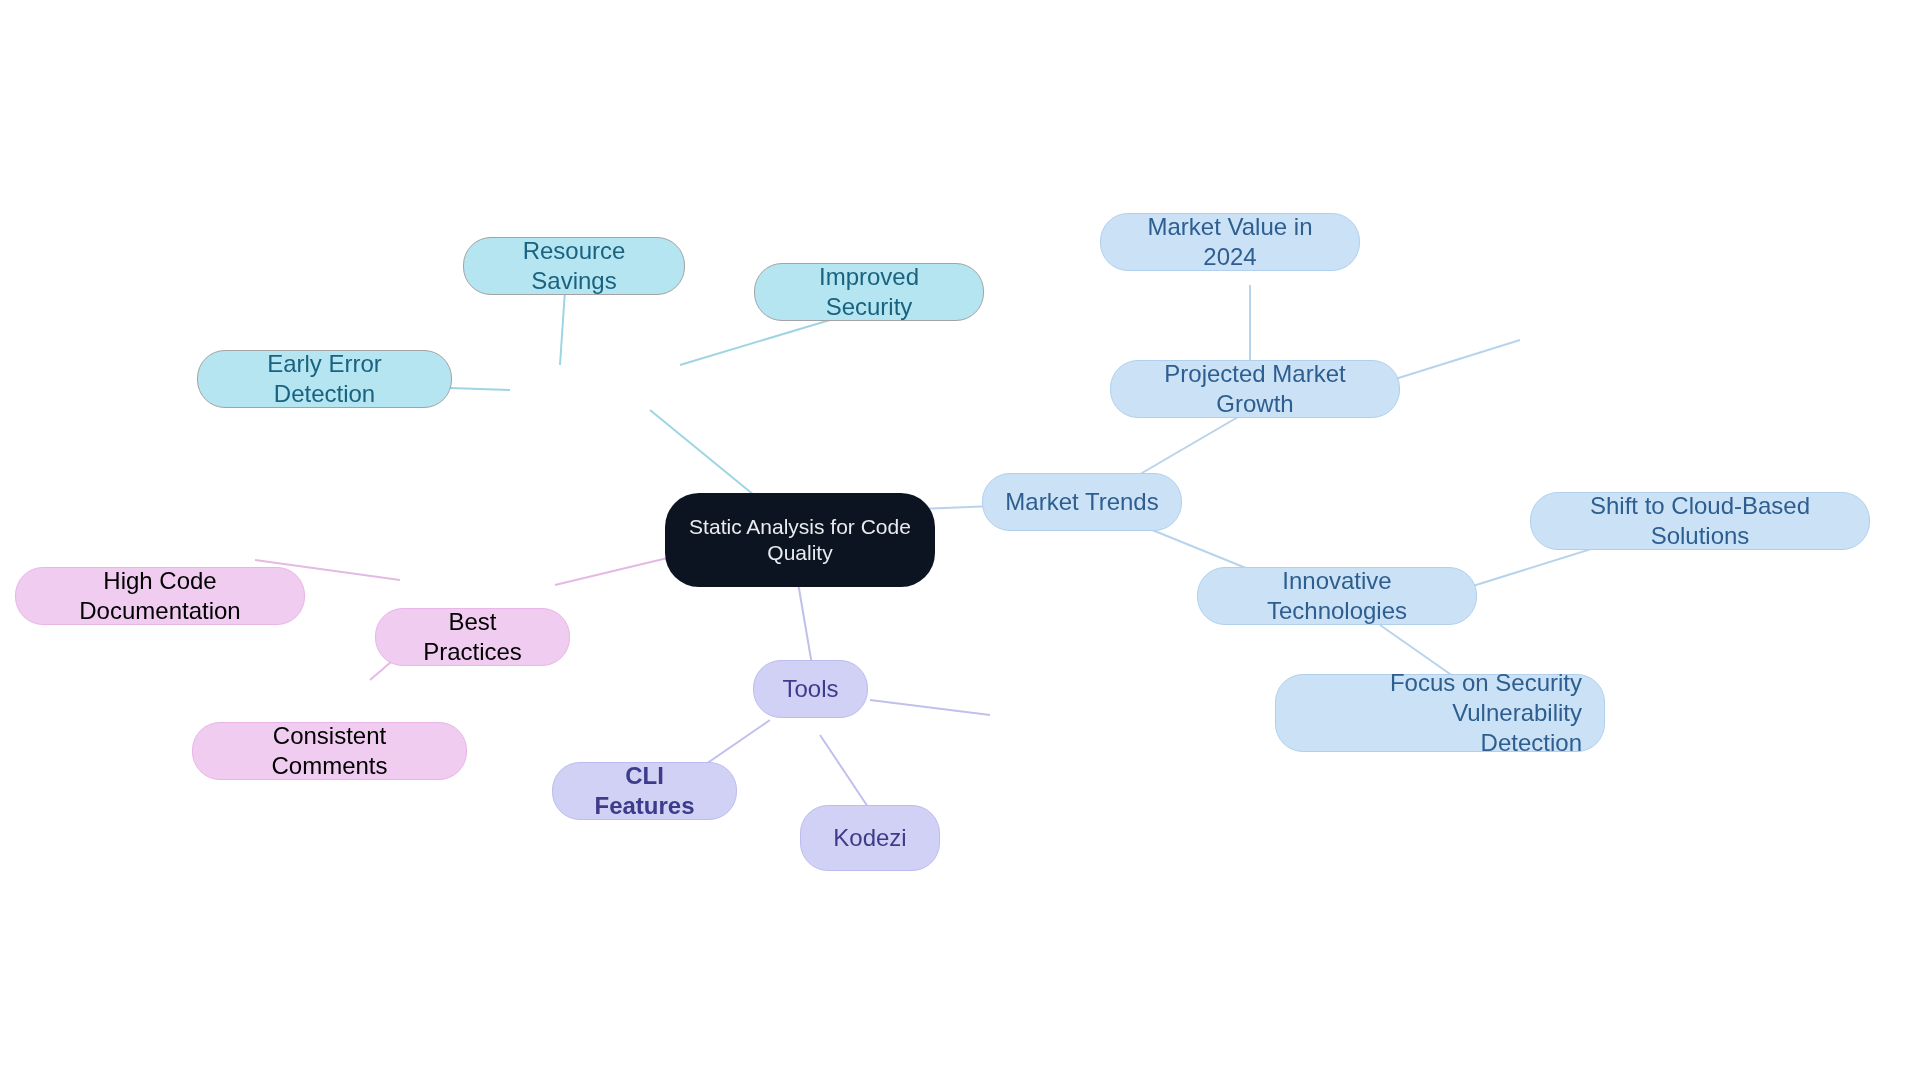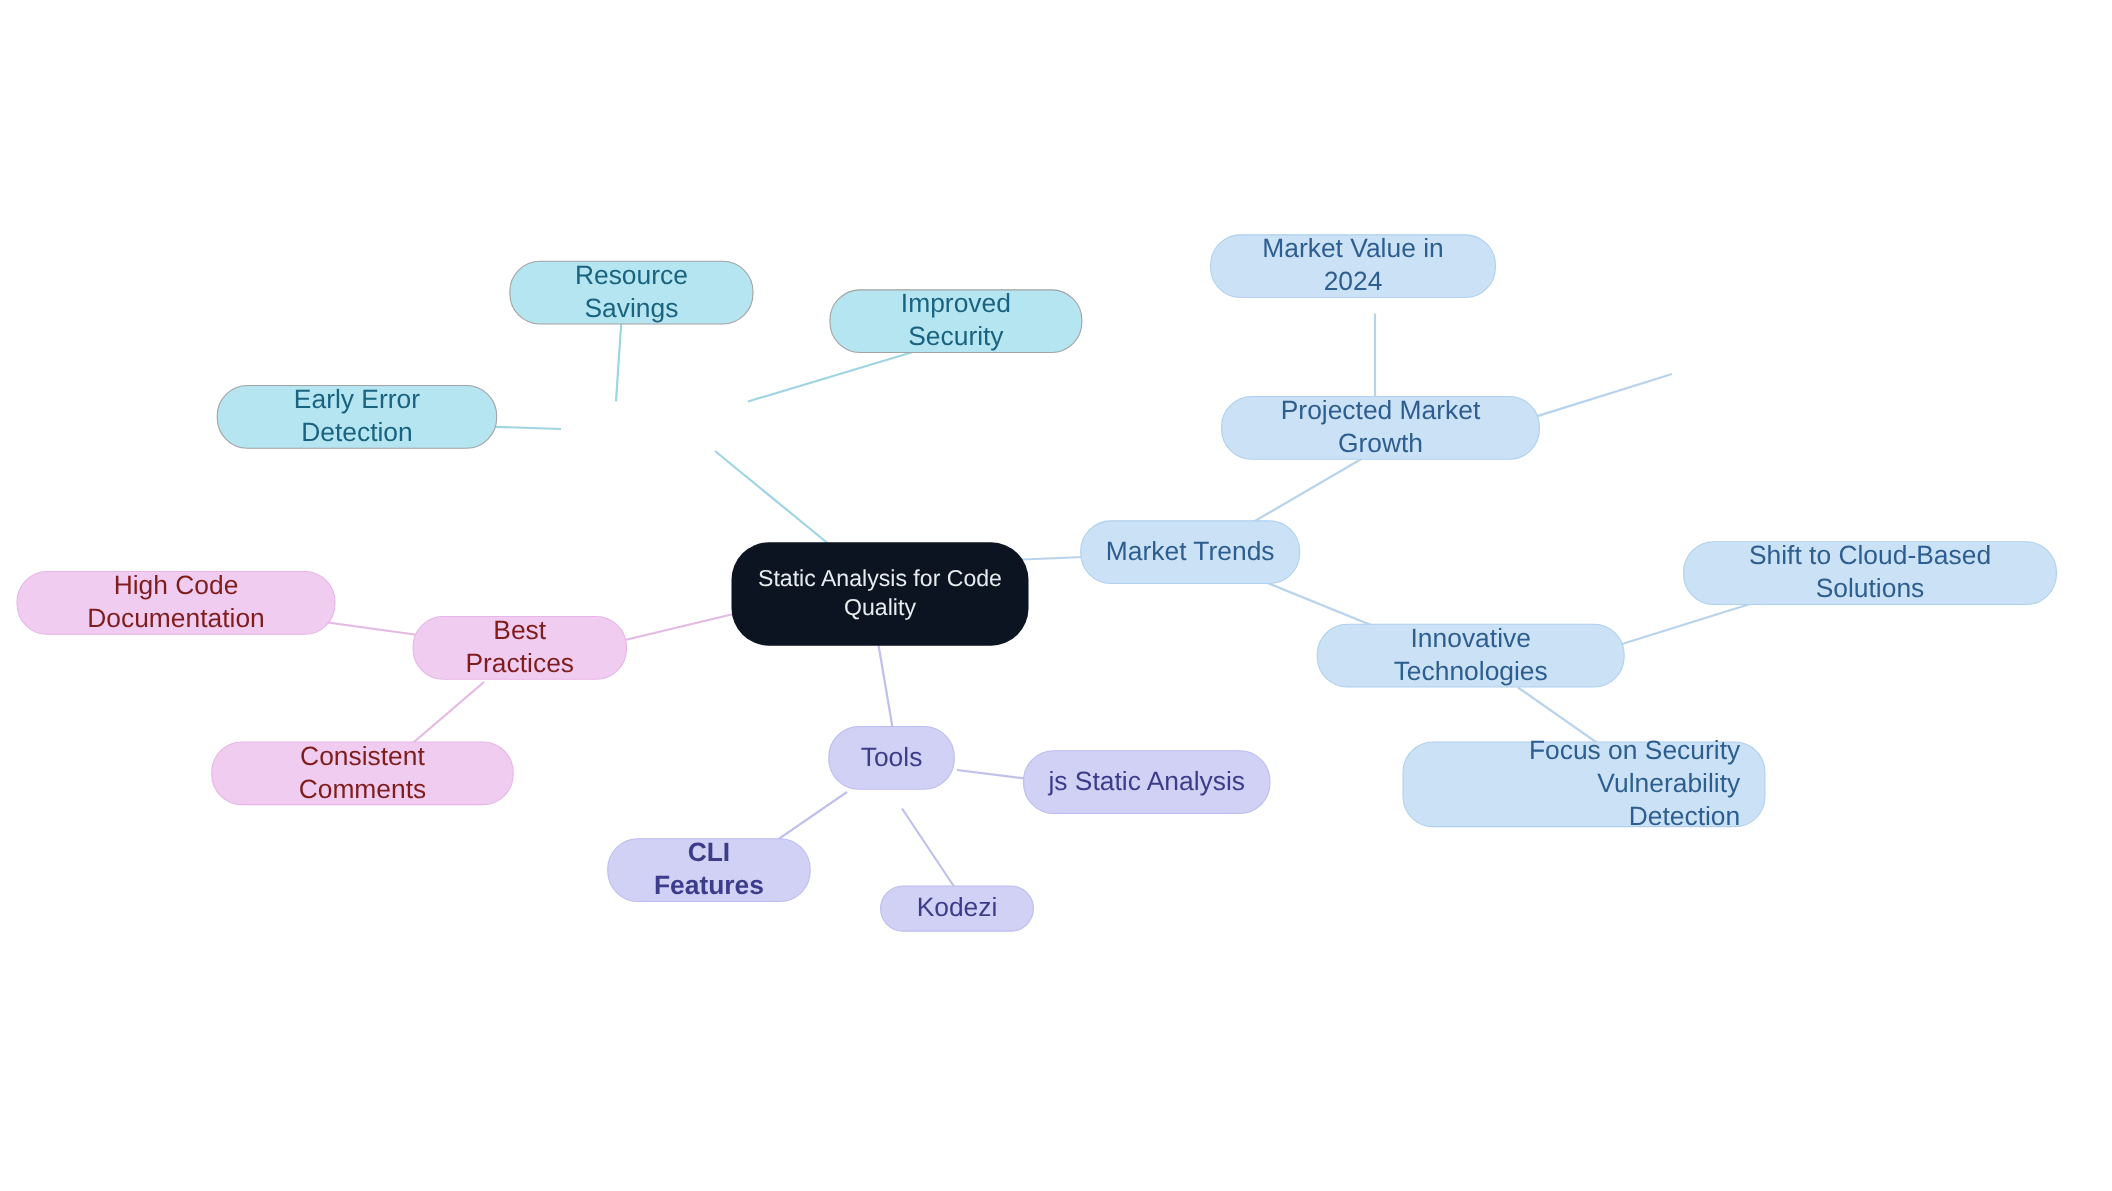--- a/index.html
+++ b/index.html
@@ -52,22 +52,23 @@
     color: #2d5e8f;
     border: 1px solid #b0d0ee;
   }
   .purple {
     background: #d1d1f5;
     color: #3c3c8a;
     border: 1px solid #bcbcf0;
   }
   .pink {
     background: #f0cdf0;
-    color: #7f1d1d;
+    color: #000000;
     border: 1px solid #e8b5e8;
+    margin-top: 48px;
   }
 </style>
 </head>
 <body>
 
 <div class="canvas">
 
 <svg class="edges">
 
   <line x1="760" y1="500" x2="650" y2="410" stroke="#9fd5e3" stroke-width="2"></line>
@@ -111,21 +112,20 @@
 
 <div class="node blue" style="left:1110px; top:360px; width:290px; height:58px;">Projected Market Growth</div>
 <div class="node blue" style="left:1100px; top:213px; width:260px; height:58px;">Market Value in 2024</div>
 
 <div class="node blue" style="left:1197px; top:567px; width:280px; height:58px;">Innovative Technologies</div>
 <div class="node blue" style="left:1530px; top:492px; width:340px; height:58px;">Shift to Cloud-Based Solutions</div>
 <div class="node blue" style="left:1275px; top:674px; width:330px; height:78px;text-align:right;">Focus on Security Vulnerability
 Detection</div>
 
 <div class="node purple" style="left:753px; top:660px; width:115px; height:58px;">Tools</div>
-<div class="node purple" style="left:930px; top:682px; width:225px; height:58px;">js Static Analysis</div>
 <div class="node purple" style="left:552px; top:762px; width:185px; height:58px;font-weight:bold;">CLI Features</div>
-<div class="node purple" style="left:800px; top:805px; width:140px; height:42px;">Kodezi</div>
+<div class="node purple" style="left:800px; top:805px; width:140px; height:66px;">Kodezi</div>
 
 <div class="node pink" style="left:375px; top:560px; width:195px; height:58px;">Best Practices</div>
 <div class="node pink" style="left:15px; top:519px; width:290px; height:58px;">High Code Documentation</div>
 <div class="node pink" style="left:192px; top:674px; width:275px; height:58px;">Consistent Comments</div>
 
 </div>
 
 </body></html>

